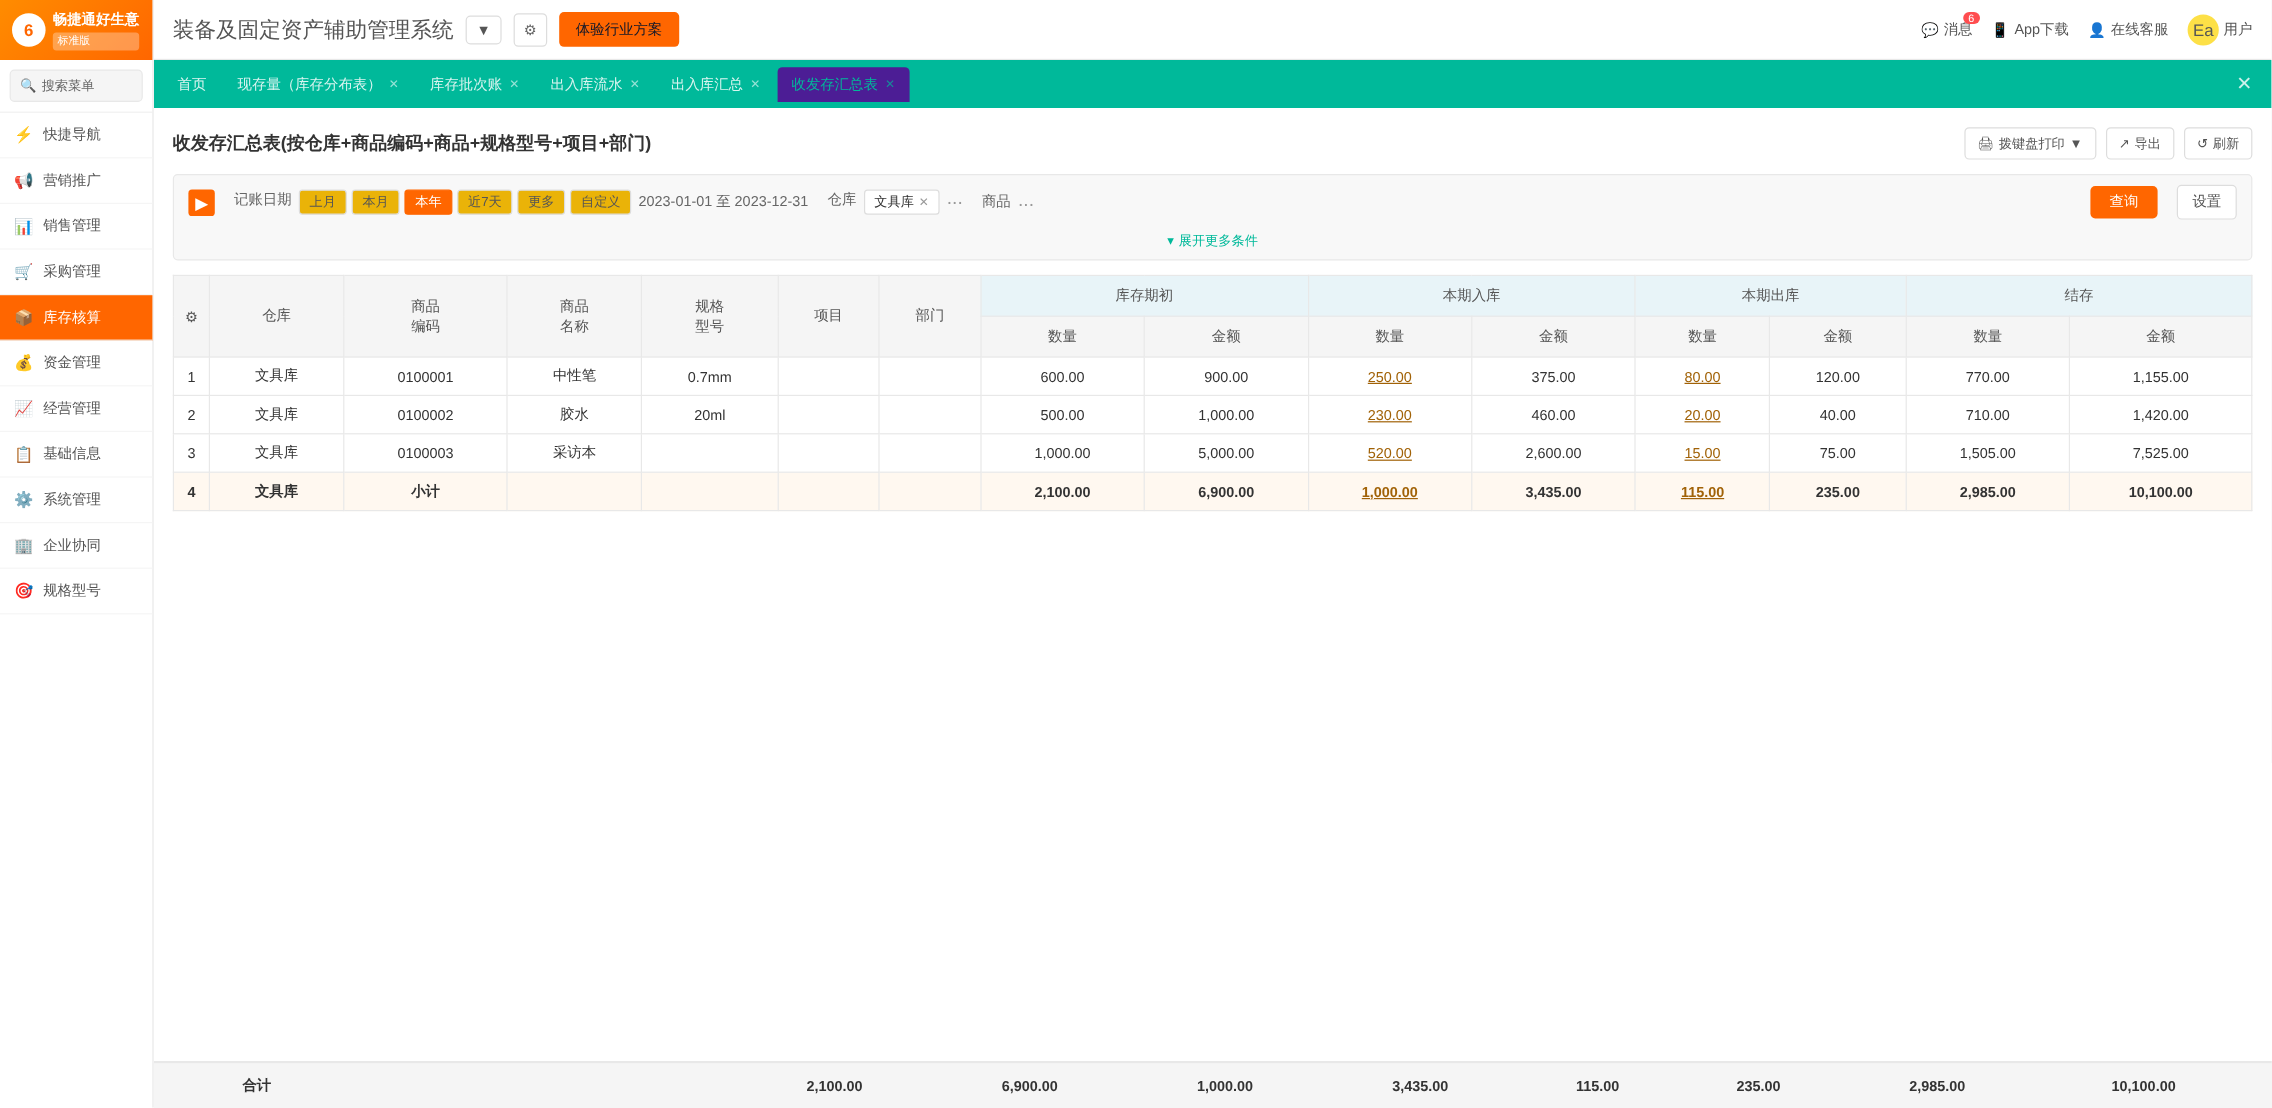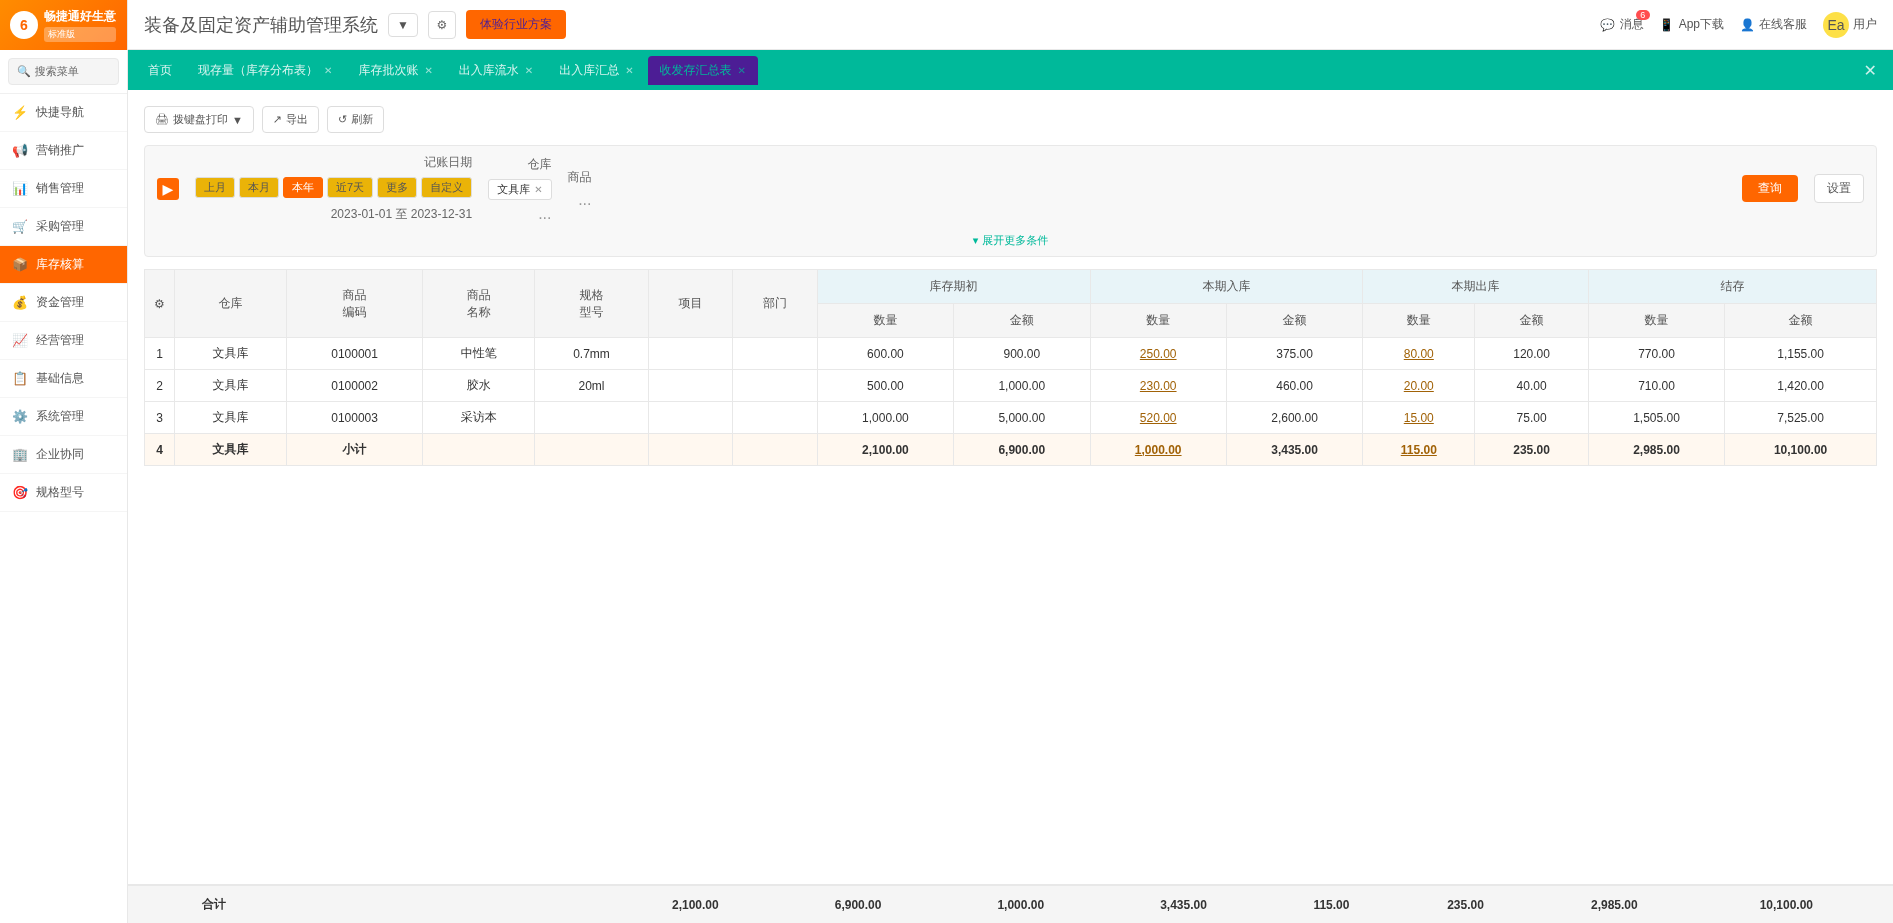--- a/index.html
+++ b/index.html
@@ -19,21 +19,21 @@
 
     
     .main { margin-left: 128px; display: flex; flex-direction: column; height: 100vh; }
 
     
     .topbar { height: 50px; background: #fff; border-bottom: 1px solid #e8e8e8; display: flex; align-items: center; justify-content: space-between; padding: 0 16px; }
     .topbar-left { display: flex; align-items: center; gap: 10px; }
     .topbar-title { font-size: 18px; color: #555; }
     .topbar-dropdown { padding: 4px 8px; border: 1px solid #ddd; border-radius: 4px; cursor: pointer; color: #555; display: flex; align-items: center; gap: 4px; }
     .topbar-settings { width: 28px; height: 28px; border: 1px solid #ddd; border-radius: 4px; display: flex; align-items: center; justify-content: center; cursor: pointer; color: #666; }
-    .topbar-experience { background: #ff6600; color: #4c1d95; padding: 6px 14px; border-radius: 4px; cursor: pointer; font-size: 12px; border: none; }
+    .topbar-experience { background: #ff6600; color: #0f172a; padding: 6px 14px; border-radius: 4px; cursor: pointer; font-size: 12px; border: none; }
     .topbar-right { display: flex; align-items: center; gap: 16px; color: #555; font-size: 12px; }
     .topbar-right-item { display: flex; align-items: center; gap: 4px; cursor: pointer; position: relative; }
     .badge { background: #ff4d4f; color: #fff; border-radius: 10px; padding: 0 4px; font-size: 9px; position: absolute; top: -6px; right: -6px; min-width: 14px; text-align: center; }
 
     
     .tabs { height: 40px; background: #00b99a; display: flex; align-items: center; padding: 0 8px; gap: 2px; }
     .tab { padding: 6px 12px; color: rgba(255,255,255,0.85); cursor: pointer; font-size: 12px; border-radius: 4px 4px 0 0; display: flex; align-items: center; gap: 6px; white-space: nowrap; }
     .tab.active { background: #4c1d95; color: #00b99a; font-weight: 400; }
     .tab-close { font-size: 10px; opacity: 0.7; }
 
@@ -45,21 +45,21 @@
     .page-title { font-size: 15px; font-weight: 600; color: #333; }
     .page-actions { display: flex; align-items: center; gap: 8px; }
     .btn-print { padding: 5px 10px; border: 1px solid #ddd; border-radius: 4px; background: #fff; cursor: pointer; font-size: 11px; color: #555; display: flex; align-items: center; gap: 4px; }
     .btn-export { padding: 5px 10px; border: 1px solid #ddd; border-radius: 4px; background: #fff; cursor: pointer; font-size: 11px; color: #555; display: flex; align-items: center; gap: 4px; }
     .btn-refresh { padding: 5px 10px; border: 1px solid #ddd; border-radius: 4px; background: #fff; cursor: pointer; font-size: 11px; color: #555; display: flex; align-items: center; gap: 4px; }
 
     
     .filter-bar { background: #f8f8f8; border: 1px solid #e8e8e8; border-radius: 4px; padding: 8px 12px; margin-bottom: 12px; }
     .filter-row { display: flex; align-items: center; gap: 16px; flex-wrap: wrap; }
     .filter-toggle { width: 22px; height: 22px; background: #ff6600; color: #fff; border-radius: 3px; display: flex; align-items: center; justify-content: center; cursor: pointer; font-size: 14px; }
-    .filter-group { display: flex; align-items: flex-end; gap: 6px; flex-direction: column; }
+    .filter-group { display: flex; align-items: flex-start; gap: 6px; }
     .filter-label { color: #666; font-size: 12px; }
     .filter-dates { display: flex; align-items: center; gap: 4px; }
     .filter-date-btn { padding: 2px 8px; border: 1px solid #ddd; border-radius: 3px; cursor: pointer; font-size: 11px; color: #555; background: #eab308; }
     .filter-date-btn.active { background: #ff6600; color: #fff; border-color: #ff6600; }
     .filter-date-range { color: #666; font-size: 12px; margin-top: 2px; }
     .filter-tag { display: flex; align-items: center; gap: 4px; padding: 2px 8px; border: 1px solid #ddd; border-radius: 3px; background: #fff; font-size: 11px; }
     .filter-tag-close { cursor: pointer; color: #999; font-size: 10px; }
     .filter-dots { color: #999; cursor: pointer; font-size: 16px; line-height: 1; }
     .filter-expand { display: flex; align-items: center; gap: 4px; color: #00b99a; cursor: pointer; font-size: 11px; margin-top: 4px; }
     .btn-query { padding: 5px 16px; background: #ff6600; color: #fff; border: none; border-radius: 4px; cursor: pointer; font-size: 12px; }
@@ -203,20 +203,21 @@
       <span>收发存汇总表</span>
       <span class="tab-close">✕</span>
     </div>
     <div style="flex:1;"></div>
     <div class="window-close">✕</div>
   </div>
 
   <div class="content">
 
     <div class="page-header">
+      <h2 class="page-title">收发存汇总表(按仓库+商品编码+商品+规格型号+项目+部门)</h2>
       <div class="page-actions">
         <button class="btn-print">
           <span>🖨</span>
           <span>拨键盘打印</span>
           <span>▼</span>
         </button>
         <button class="btn-export">
           <span>↗</span>
           <span>导出</span>
         </button>

